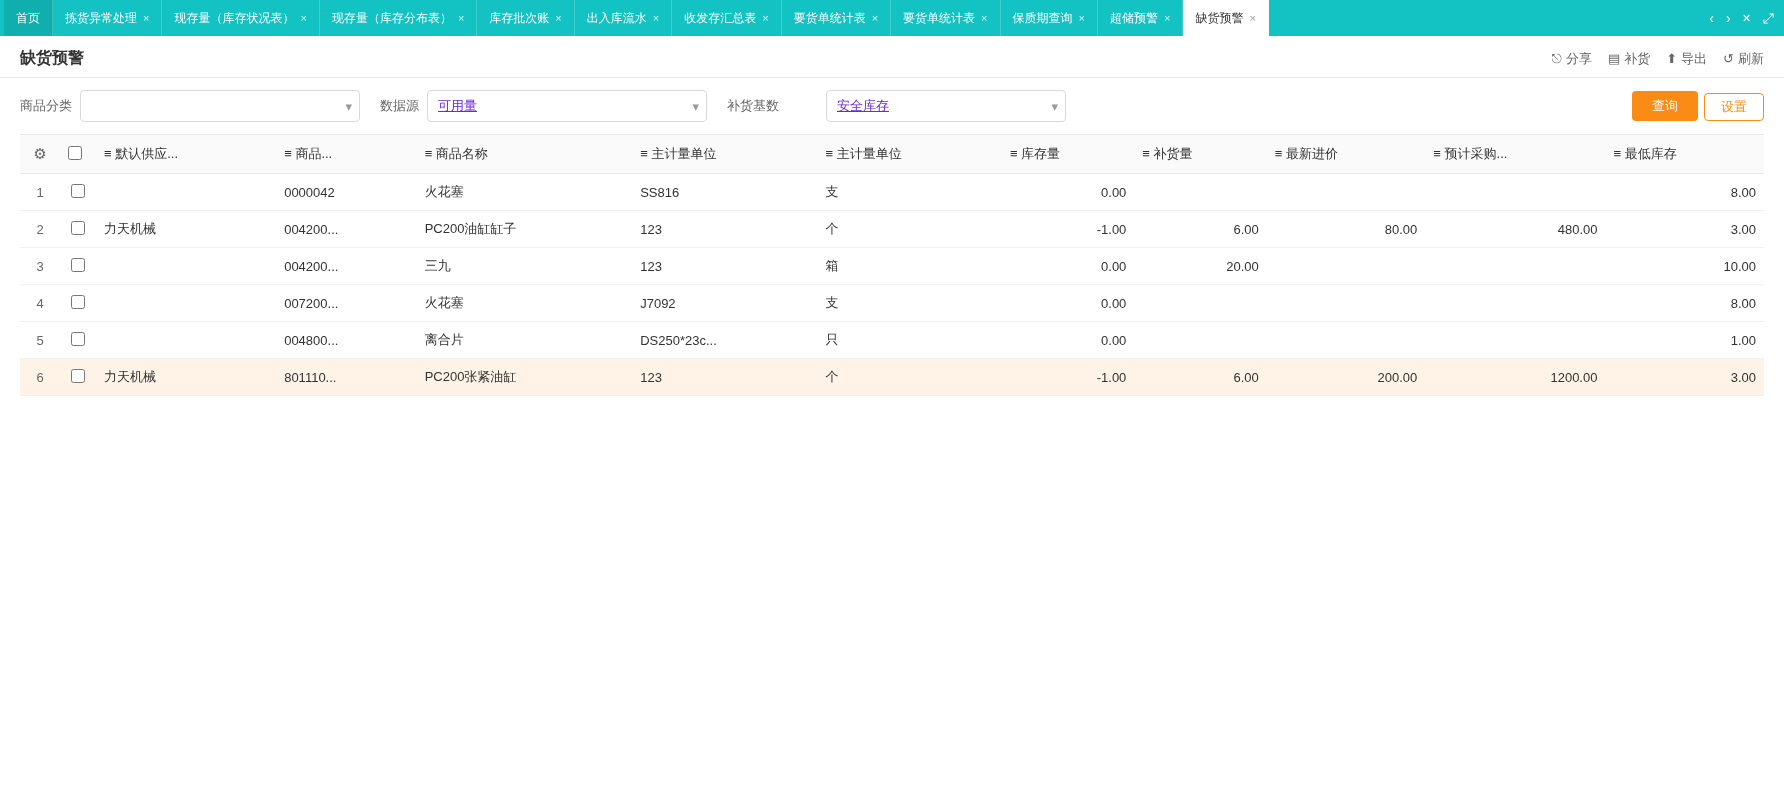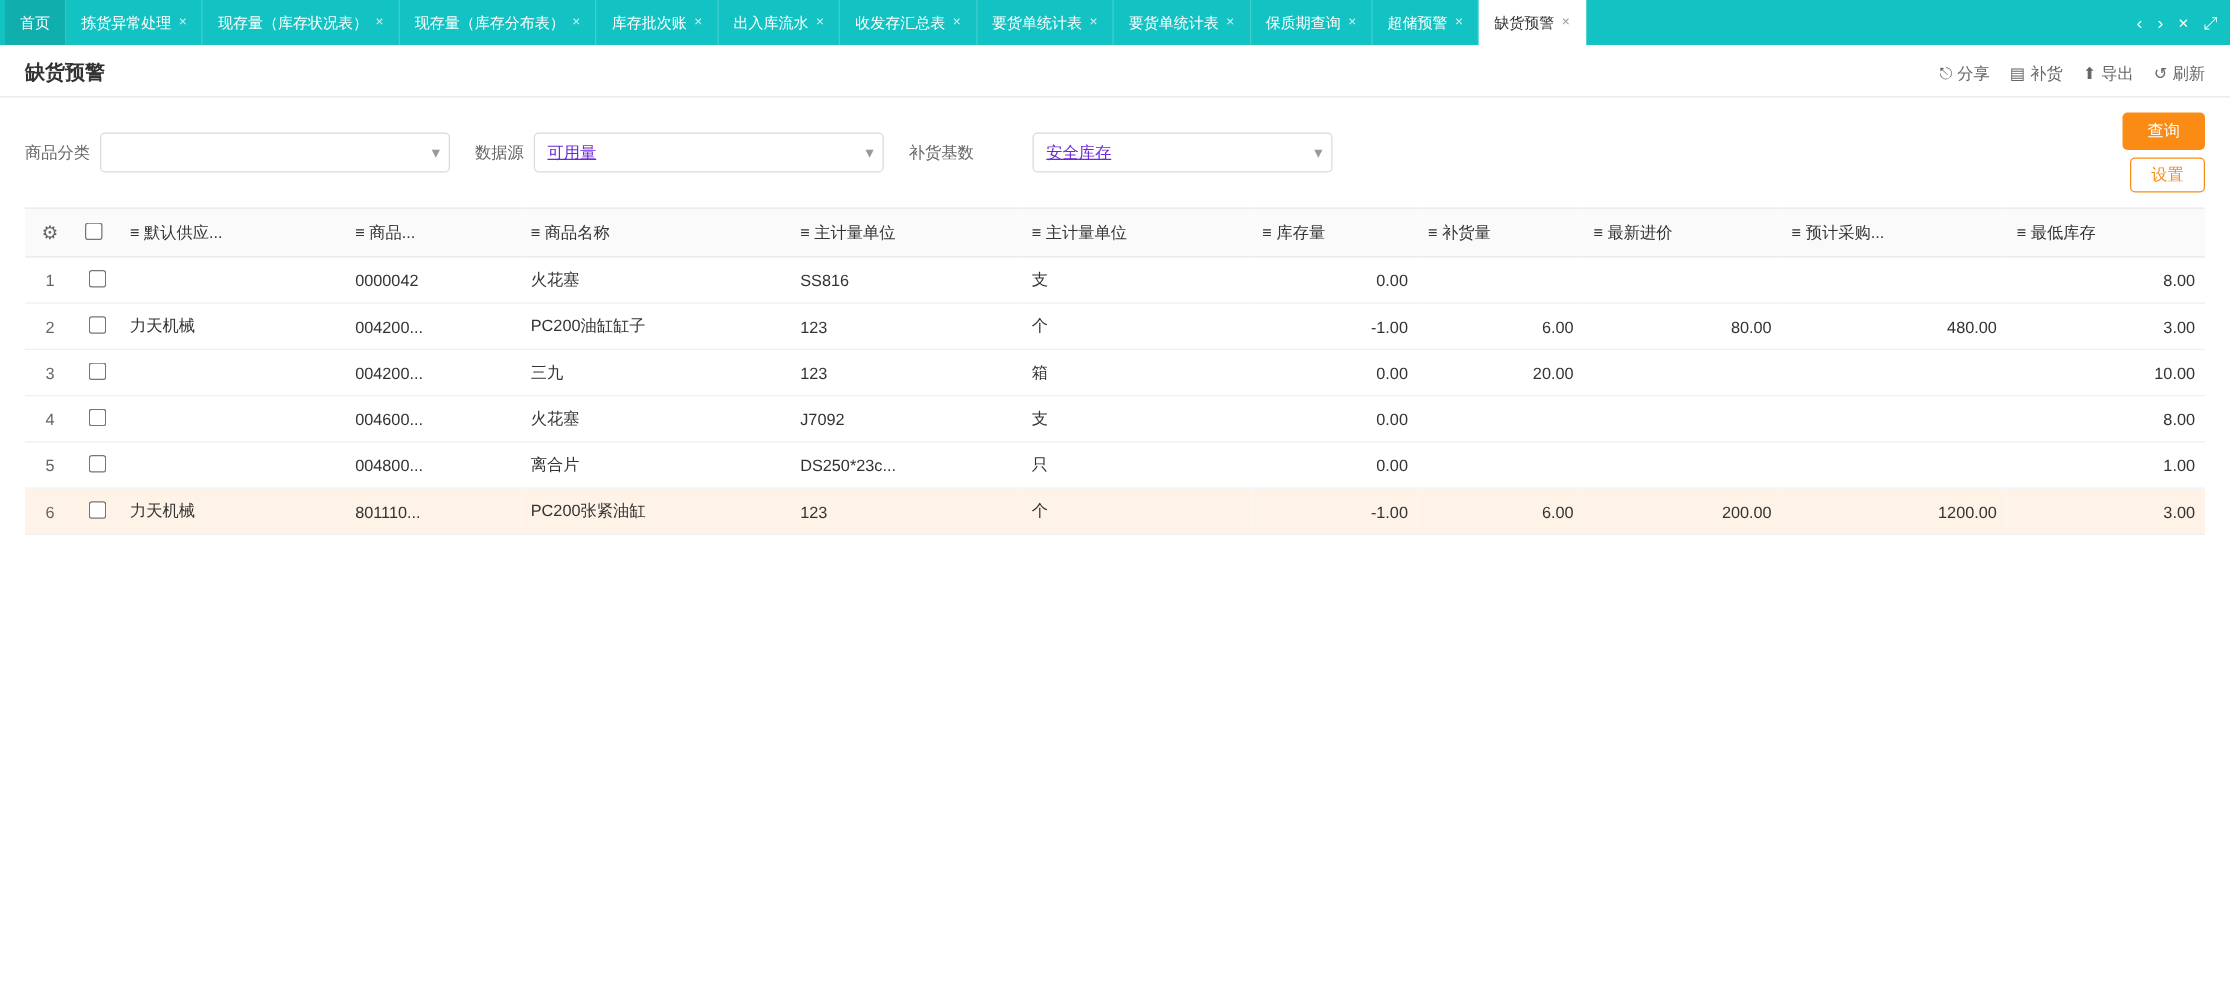--- a/index.html
+++ b/index.html
@@ -323,21 +323,21 @@
     <div class="filter-group">
       <span class="filter-label">补货基数</span>
       <div class="filter-select-wrapper">
         <div class="filter-select" style="min-width:240px;margin-left:39px;">
           <span class="filter-value">安全库存</span>
         </div>
         <span class="chevron">▾</span>
       </div>
     </div>
 
-    <div style="margin-left:auto; display:flex; flex-direction:column; gap:6px; align-items:flex-end;">
+    <div style="margin-left:auto; display:flex; gap:6px; align-items:flex-end;">
       <button class="btn-query">查询</button>
       <button class="btn-settings">设置</button>
     </div>
   </div>
 
   <div class="table-container">
     <table>
       <thead>
         <tr>
           <th style="width:40px; text-align:center;">
@@ -426,21 +426,21 @@
       <td class="num-cell"></td>
       <td class="num-cell"></td>
       <td class="num-cell">10.00</td>
     </tr>
           <tr>
       <td class="row-num">4</td>
       <td style="text-align:center;">
         <input type="checkbox" style="">
       </td>
       <td></td>
-      <td>004600...</td>
+      <td>007200...</td>
       <td>火花塞</td>
       <td>J7092</td>
       <td>支</td>
       <td class="num-cell">0.00</td>
       <td class="num-cell"></td>
       <td class="num-cell"></td>
       <td class="num-cell"></td>
       <td class="num-cell">8.00</td>
     </tr>
           <tr>

